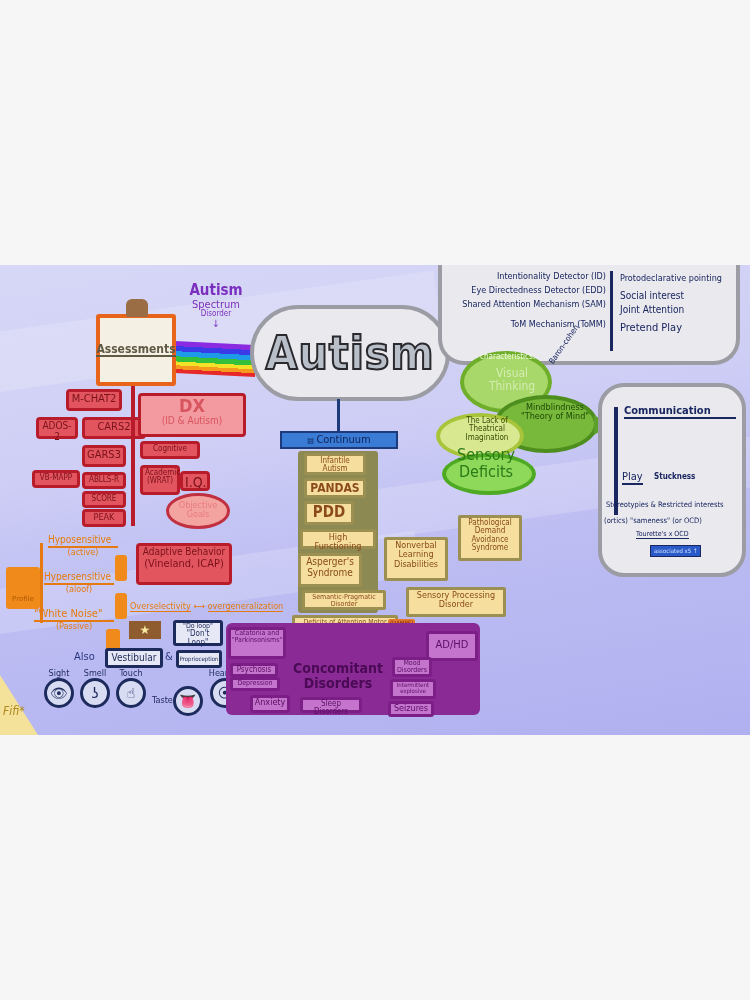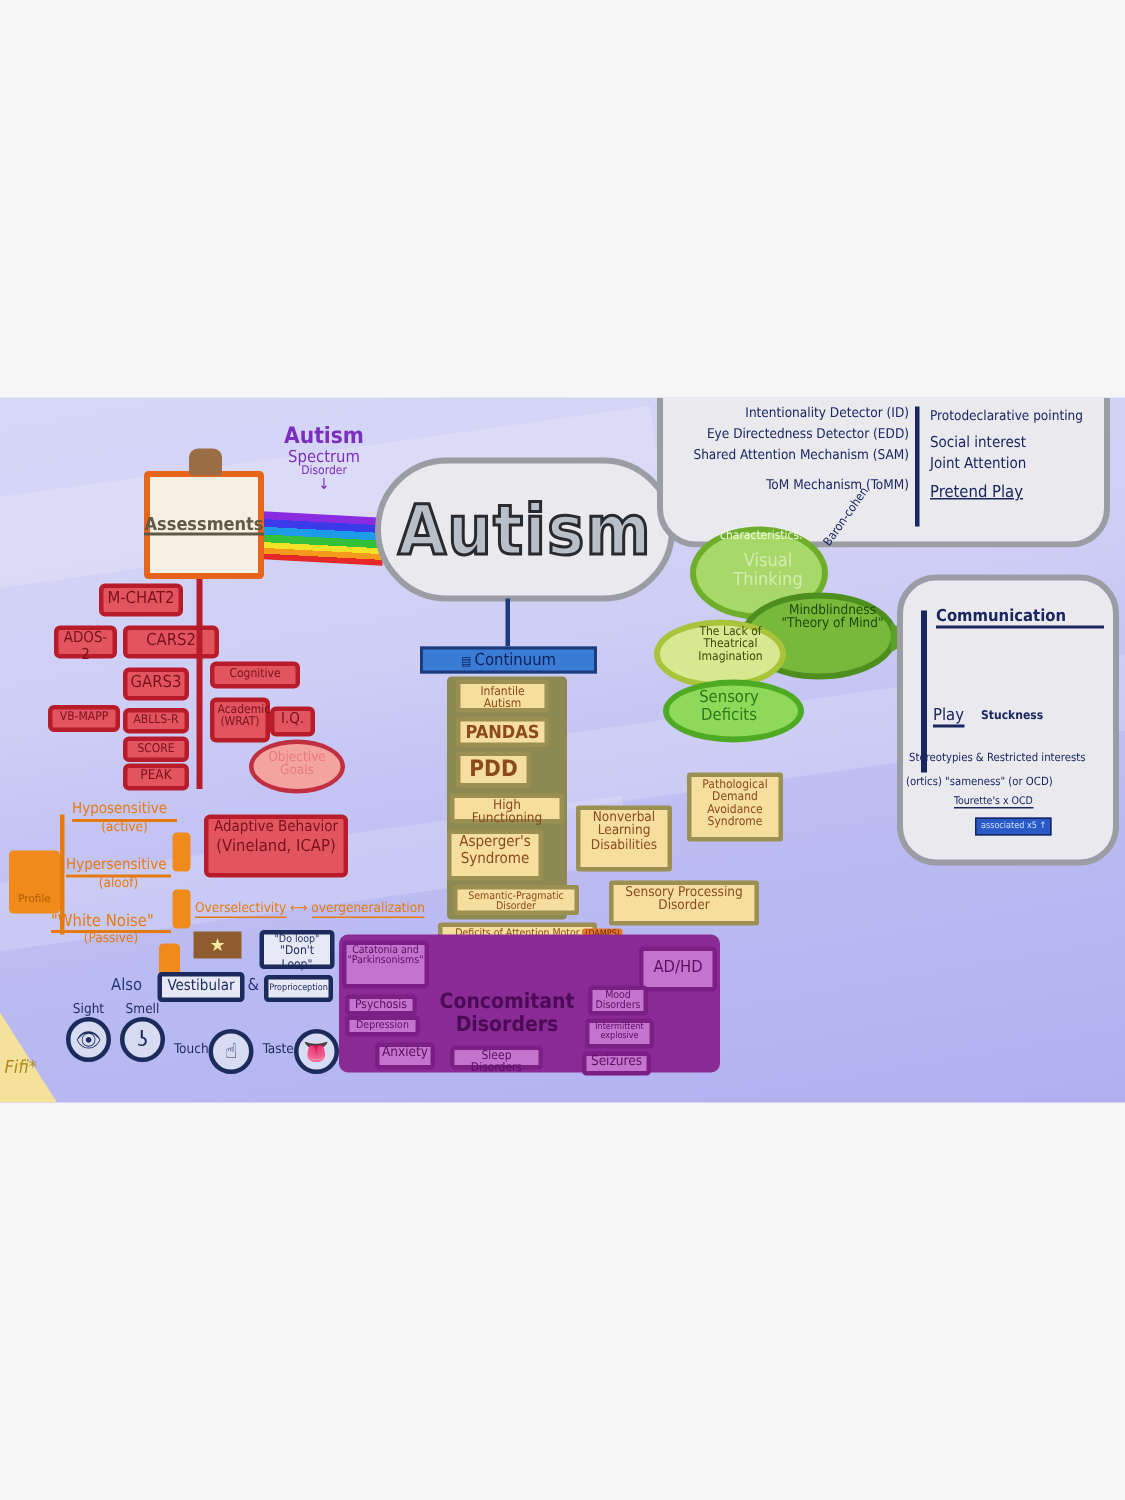--- a/index.html
+++ b/index.html
@@ -46,26 +46,30 @@
   <div class="abs red t" style="left:66px;top:124px;width:56px;height:22px;font-size:11px;">M-CHAT2</div>
   <div class="abs red t" style="left:36px;top:152px;width:42px;height:22px;">ADOS-2</div>
   <div class="abs red t" style="left:82px;top:152px;width:64px;height:22px;font-size:11px;">CARS2</div>
   <div class="abs red t" style="left:82px;top:180px;width:44px;height:22px;font-size:11px;">GARS3</div>
   <div class="abs red t" style="left:32px;top:205px;width:48px;height:18px;font-size:8px;">VB-MAPP</div>
   <div class="abs red t" style="left:82px;top:207px;width:44px;height:17px;font-size:8px;">ABLLS-R</div>
   <div class="abs red t" style="left:82px;top:226px;width:44px;height:17px;font-size:8px;">SCORE</div>
   <div class="abs red t" style="left:82px;top:244px;width:44px;height:18px;font-size:9px;">PEAK</div>
   <div class="abs" style="left:131px;top:121px;width:4px;height:140px;background:#b81c2a;"></div>
 
+  <div class="abs red red-lt t" style="left:138px;top:128px;width:108px;height:44px;">
+    <div style="font-size:18px;font-weight:bold;">DX</div>
+    <div style="font-size:10px;">(ID &amp; Autism)</div>
+  </div>
   <div class="abs red t" style="left:140px;top:176px;width:60px;height:18px;font-size:8px;">Cognitive</div>
   <div class="abs red t" style="left:140px;top:200px;width:40px;height:30px;font-size:8px;">
     <div>Academic</div>
     <div>(WRAT)</div>
   </div>
-  <div class="abs red t" style="left:180px;top:206px;width:30px;height:20px;font-size:10px;">I.Q.</div>
+  <div class="abs red t" style="left:180px;top:206px;width:30px;height:20px;font-size:14px;">I.Q.</div>
   <div class="abs t" style="left:166px;top:228px;width:64px;height:36px;background:#f4a4a0;border:3px solid #c03040;border-radius:50%;color:#e87a80;font-size:9px;text-align:center;padding-top:5px;">
     <div>Objective</div>
     <div>Goals</div>
   </div>
   <div class="abs red t" style="left:136px;top:278px;width:96px;height:42px;font-size:10px;">
     <div>Adaptive Behavior</div>
     <div style="font-size:11px;">(Vineland, ICAP)</div>
   </div>
 
   <div class="abs orange-box" style="left:6px;top:282px;width:34px;height:42px;color:#b05a05;font-size:7px;text-align:center;padding-top:28px;">
@@ -105,21 +109,21 @@
 
   <div class="abs" style="left:44px;top:404px;width:200px;height:64px;display:flex;gap:6px;">
     <div style="display:flex;flex-direction:column;align-items:center;">
       <span class="t" style="font-size:9px;color:#1d2a5c;">Sight</span>
       <div class="circ">👁</div>
     </div>
     <div style="display:flex;flex-direction:column;align-items:center;">
       <span class="t" style="font-size:9px;color:#1d2a5c;">Smell</span>
       <div class="circ">ʖ</div>
     </div>
-    <div style="display:flex;align-items:center;">
+    <div style="display:flex;flex-direction:column;align-items:center;">
       <span class="t" style="font-size:9px;color:#1d2a5c;">Touch</span>
       <div class="circ">☝</div>
     </div>
     <div style="display:flex;flex-direction:row;align-items:center;">
       <span class="t" style="font-size:9px;color:#1d2a5c;">Taste</span>
       <div class="circ">👅</div>
     </div>
     <div style="display:flex;flex-direction:column;align-items:center;">
       <span class="t" style="font-size:9px;color:#1d2a5c;">Hearing</span>
       <div class="circ">⦿</div>
@@ -169,34 +173,34 @@
     <div>Intentionality Detector (ID)</div>
     <div>Eye Directedness Detector (EDD)</div>
     <div>Shared Attention Mechanism (SAM)</div>
     <div style="margin-top:6px;">ToM Mechanism (ToMM)</div>
   </div>
   <div class="abs" style="left:610px;top:6px;width:3px;height:80px;background:#1a2660;"></div>
   <div class="abs t navy-t" style="left:620px;top:6px;width:110px;font-size:10px;line-height:14px;">
     <div style="font-size:9px;">Protodeclarative pointing</div>
     <div style="margin-top:4px;">Social interest</div>
     <div>Joint Attention</div>
-    <div style="margin-top:4px;font-size:11px;text-decoration:underline;">Pretend Play</div>
+    <div style="margin-top:4px;font-size:11px;">Pretend Play</div>
   </div>
   <div class="abs t navy-t" style="left:548px;top:96px;font-size:8px;transform:rotate(-55deg);transform-origin:left top;">Baron-cohen</div>
 
   <div class="abs green" style="left:460px;top:86px;width:92px;height:62px;background:#a8d86a;border:4px solid #6fae2a;"></div>
   <div class="abs t" style="left:480px;top:88px;color:#f2fbe0;font-size:8px;">characteristics:</div>
   <div class="abs t" style="left:482px;top:102px;width:60px;color:#d4ecb0;font-size:12px;text-align:center;">Visual Thinking</div>
   <div class="abs green" style="left:494px;top:130px;width:104px;height:58px;background:#78b83a;border:4px solid #4e8e1e;"></div>
   <div class="abs t" style="left:520px;top:138px;width:70px;color:#1e4a08;font-size:9px;text-align:center;">Mindblindness "Theory of Mind"</div>
   <div class="abs" style="left:594px;top:150px;width:0;height:0;border-left:16px solid #5aa02a;border-top:10px solid transparent;border-bottom:10px solid transparent;"></div>
   <div class="abs green" style="left:436px;top:148px;width:88px;height:46px;background:#d8e890;border:4px solid #a8c43a;"></div>
   <div class="abs t" style="left:454px;top:152px;width:66px;color:#3a4a08;font-size:8px;text-align:center;">The Lack of Theatrical Imagination</div>
   <div class="abs green" style="left:442px;top:188px;width:94px;height:42px;background:#8ed85a;border:4px solid #4eaa22;"></div>
-  <div class="abs t" style="left:456px;top:194px;width:60px;color:#2a7a18;font-size:11px;text-align:center;">Sensory Deficits</div>
+  <div class="abs t" style="left:456px;top:182px;width:60px;color:#2a7a18;font-size:16px;text-align:center;">Sensory Deficits</div>
 
   <div class="abs cloud" style="left:598px;top:118px;width:148px;height:194px;border-radius:26px;"></div>
   <div class="abs" style="left:614px;top:142px;width:4px;height:108px;background:#1a2660;"></div>
   <div class="abs t navy-t" style="left:624px;top:140px;width:112px;font-size:11px;font-weight:bold;border-bottom:2px solid #1a2660;">Communication</div>
   <div class="abs t navy-t" style="left:622px;top:206px;font-size:11px;border-bottom:2px solid #1a2660;">Play</div>
   <div class="abs t navy-t" style="left:654px;top:208px;font-size:8px;font-weight:bold;">Stuckness</div>
   <div class="abs t navy-t" style="left:606px;top:236px;width:138px;font-size:7.5px;white-space:nowrap;">Stereotypies &amp; Restricted interests</div>
   <div class="abs t navy-t" style="left:604px;top:252px;font-size:7.5px;white-space:nowrap;">(ortics) "sameness" (or OCD)</div>
   <div class="abs t navy-t" style="left:636px;top:266px;font-size:7px;border-bottom:1px solid #1a2660;">Tourette's x OCD</div>
   <div class="abs t" style="left:650px;top:280px;background:#2a5ac8;color:#cfe0ff;font-size:6px;padding:2px 3px;border:1px solid #1a2660;">associated x5 ↑</div>

